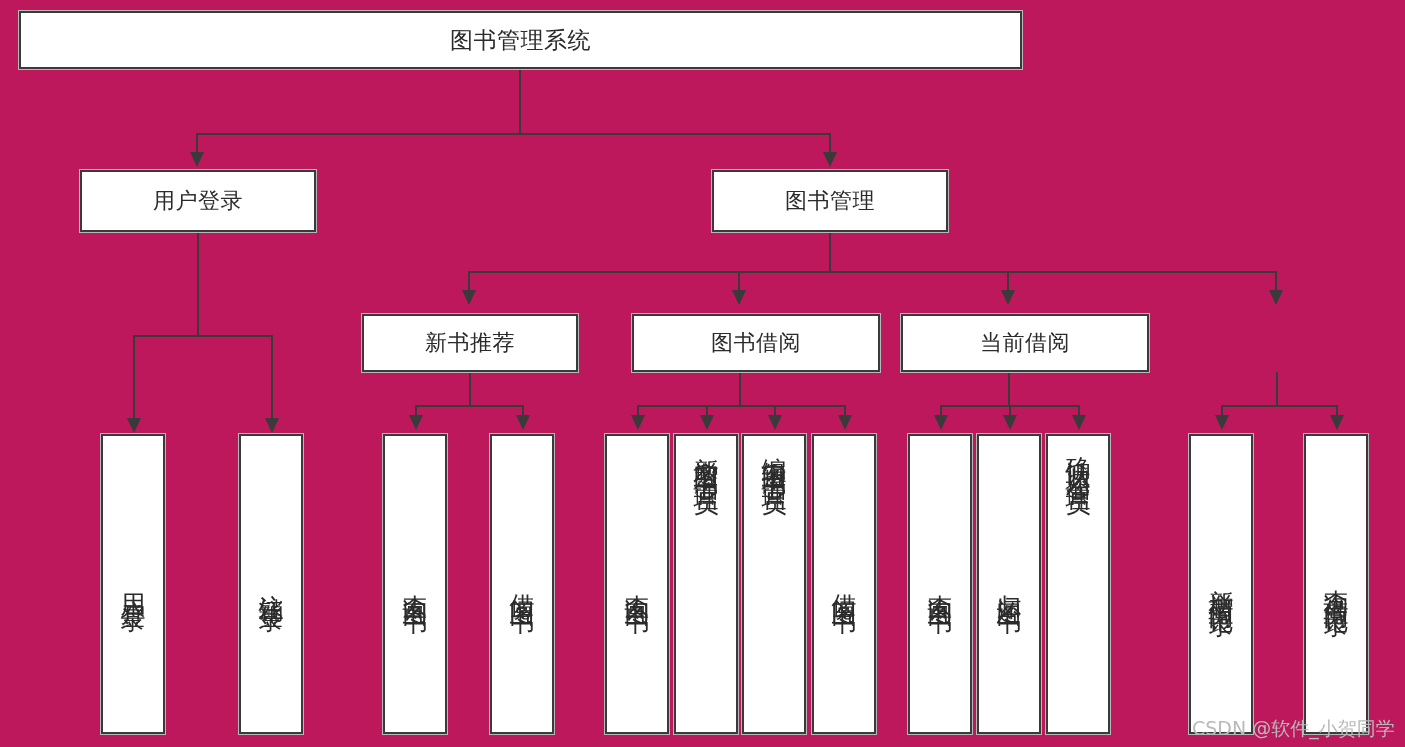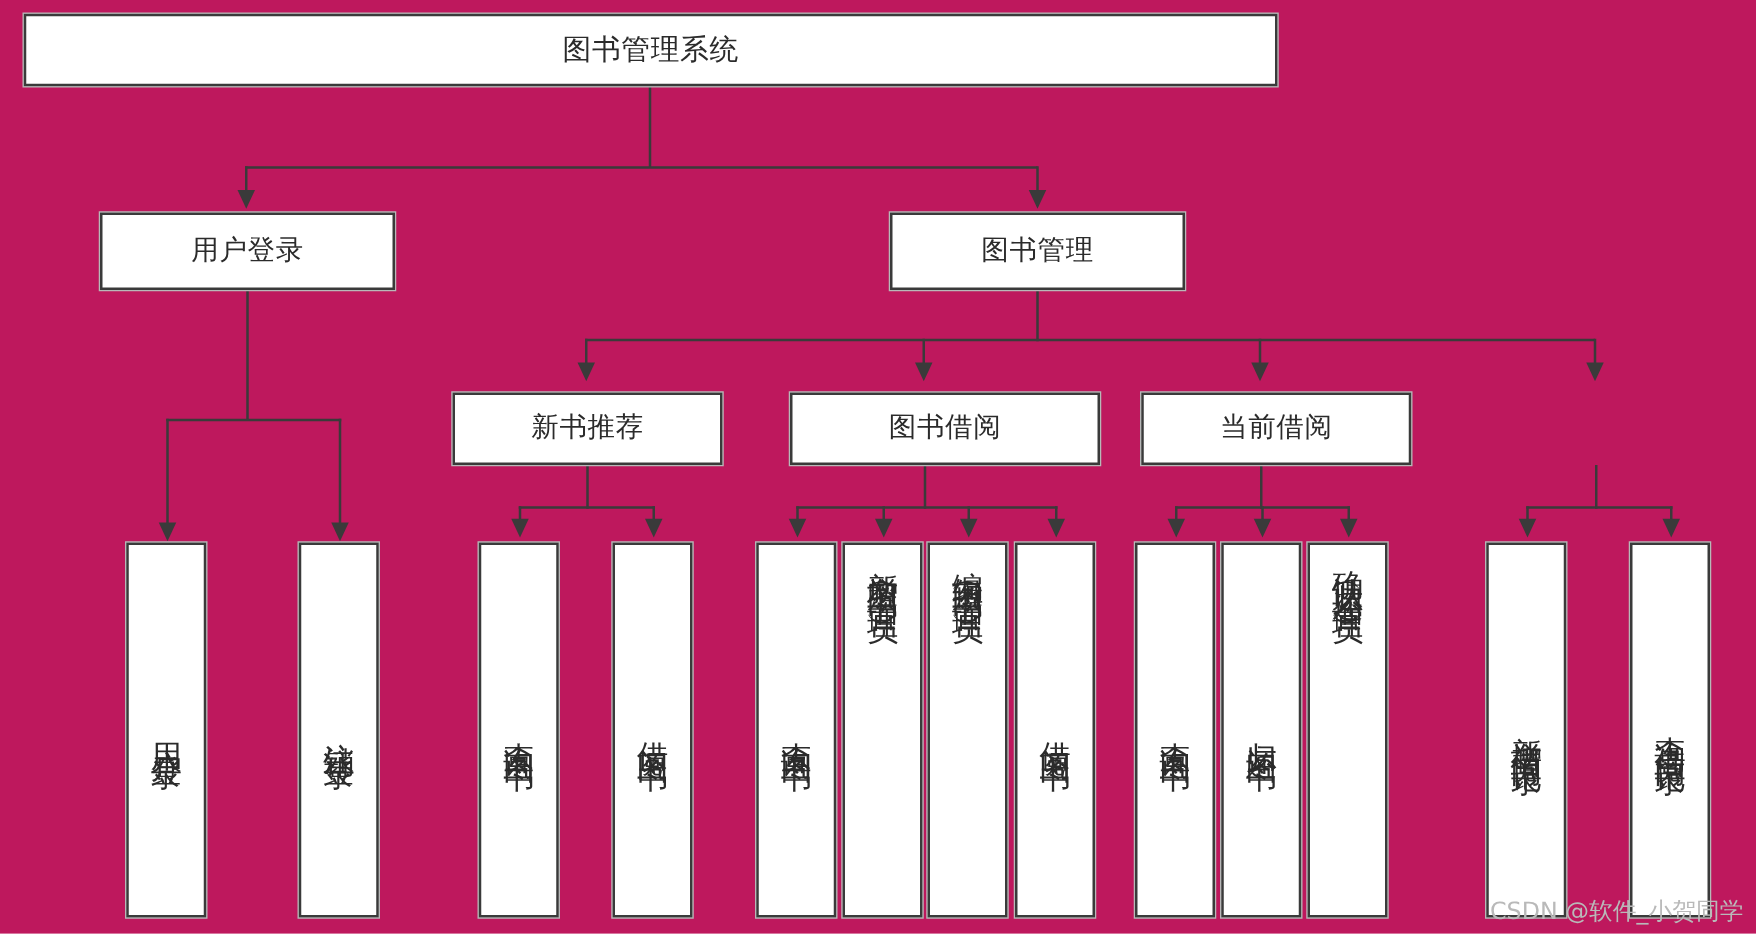--- a/index.html
+++ b/index.html
@@ -132,21 +132,21 @@
   <div class="arrow" style="left:1001px; top:290px;"></div>
   <div class="line vline" style="left:1275px; top:271px; height:22px;"></div>
   <div class="arrow" style="left:1269px; top:290px;"></div>
 
   <div class="node h" style="left:362px; top:314px; width:216px; height:58px;">
     <span class="label">新书推荐</span>
   </div>
   <div class="node h" style="left:632px; top:314px; width:248px; height:58px;">
     <span class="label">图书借阅</span>
   </div>
-  <div class="node h" style="left:901px; top:314px; width:216px; height:58px;margin-left:12px;">
+  <div class="node h" style="left:901px; top:314px; width:248px; height:58px;">
     <span class="label">当前借阅</span>
   </div>
 
   <div class="line vline" style="left:469px; top:372px; height:35px;"></div>
   <div class="line hline" style="left:415px; top:405px; width:109px;"></div>
   <div class="line vline" style="left:415px; top:405px; height:12px;"></div>
   <div class="arrow" style="left:409px; top:415px;"></div>
   <div class="line vline" style="left:522px; top:405px; height:12px;"></div>
   <div class="arrow" style="left:516px; top:415px;"></div>
 

